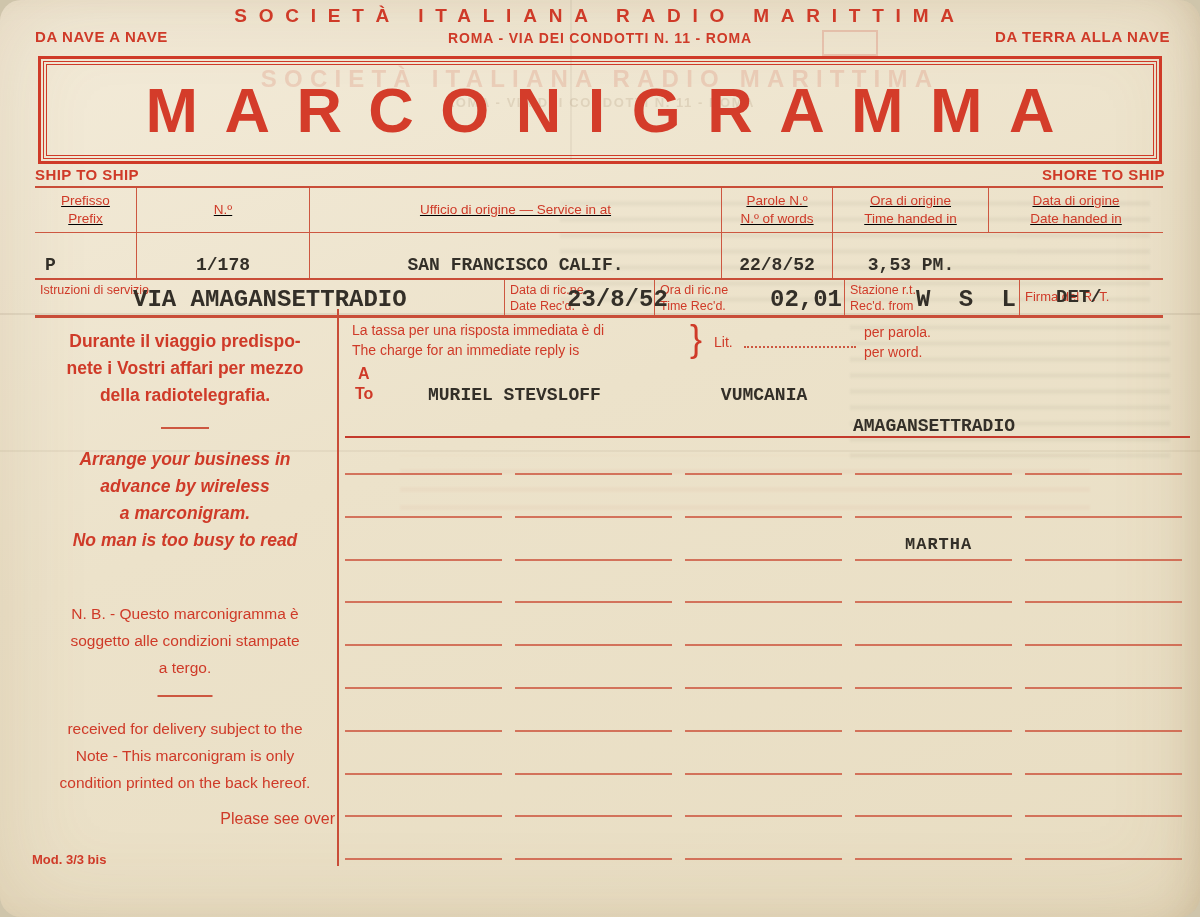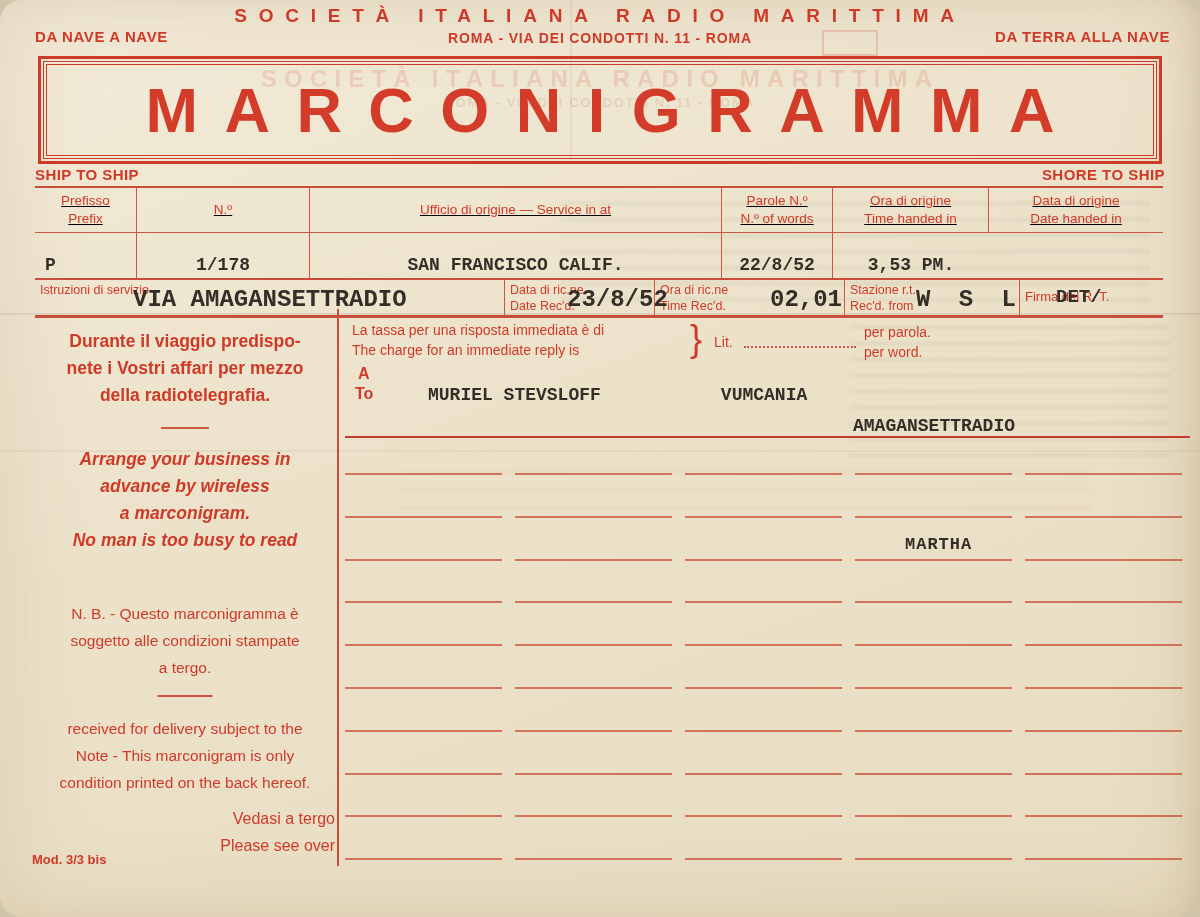--- a/index.html
+++ b/index.html
@@ -203,21 +203,20 @@
       <div class="lc-line">soggetto alle condizioni stampate</div>
       <div class="lc-line">a tergo.</div>
     </div>
     <div class="dash" style="top:387px;width:55px;"></div>
     <div class="lc-block nb" style="top:407px;">
       <div class="lc-line">received for delivery subject to the</div>
       <div class="lc-line">Note - This marconigram is only</div>
       <div class="lc-line">condition printed on the back hereof.</div>
     </div>
     <div class="lc-block nb see-over" style="top:497px;">
-      <div class="lc-line">Vedasi a tergo</div>
       <div class="lc-line">Please see over</div>
     </div>
     <div class="model">Mod. 3/3 bis</div>
   </div>
   <div class="abs vdivider z"></div>
 
   <div class="abs charge z">
     <div class="l1">La tassa per una risposta immediata è di</div>
     <div class="l2">The charge for an immediate reply is</div>
     <div class="brace">}</div>

